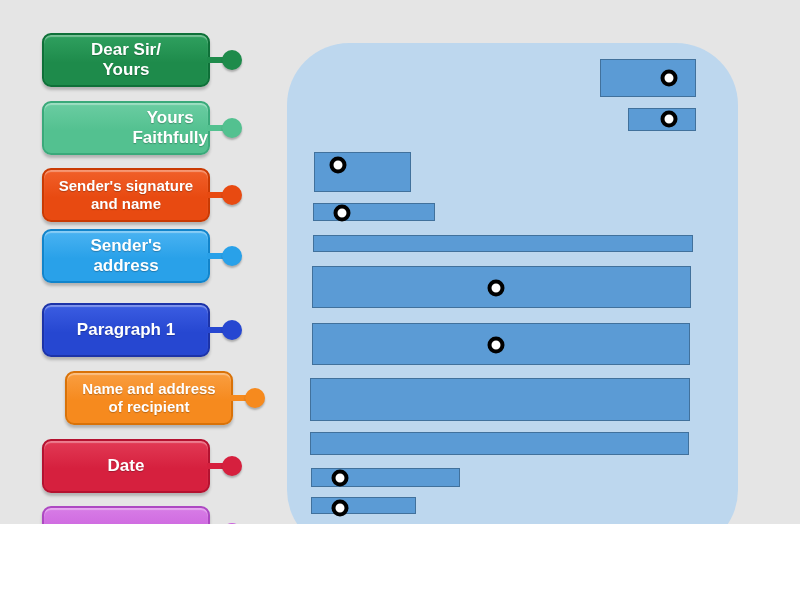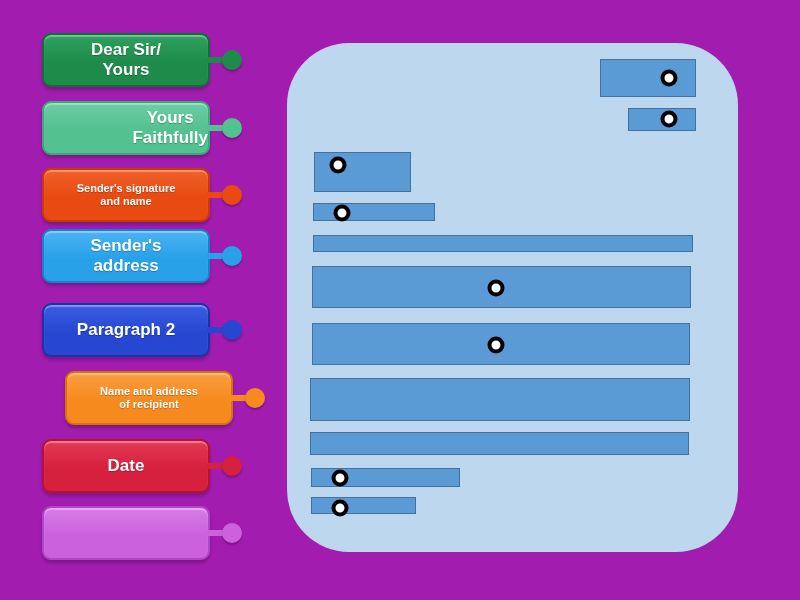--- a/index.html
+++ b/index.html
@@ -1,33 +1,33 @@
 <!DOCTYPE html>
 <html><head>
 <meta charset="utf-8">
 <style>
   html,body{margin:0;padding:0;background:#ffffff;}
   .stage{
-    position:relative;width:800px;height:600px;background:#a21caf;overflow:hidden;
+    position:relative;width:800px;height:524px;background:#e5e5e5;overflow:hidden;
     font-family:"Liberation Sans","DejaVu Sans",sans-serif;
   }
   
   .chip{
     position:absolute;left:42px;width:168px;height:54px;border-radius:9px;
     display:flex;flex-direction:column;align-items:center;justify-content:center;
     border:2px solid transparent;box-sizing:border-box;
     box-shadow:0 3px 3px rgba(0,0,0,.22), inset 0 2px 1px rgba(255,255,255,.35);
     cursor:grab;
   }
   .chip-text{
     color:#fff;font-weight:bold;text-align:center;line-height:1.18;
     text-shadow:0 1px 1px rgba(0,0,0,.25);
   }
   .chip.big .chip-text{font-size:17px;}
-  .chip.small .chip-text{font-size:11px;}
+  .chip.small .chip-text{font-size:15px;}
   .chip-stub{
     position:absolute;right:-15px;top:50%;margin-top:-3px;width:16px;height:6px;
   }
   .chip-dot{
     position:absolute;right:-34px;top:50%;margin-top:-10px;width:20px;height:20px;border-radius:50%;
     box-shadow:0 2px 2px rgba(0,0,0,.25);
   }
   
   .panel{
     position:absolute;left:287px;top:43px;width:451px;height:509px;border-radius:62px;
@@ -72,21 +72,21 @@
       <div class="chip big" style="top: 229px; background: linear-gradient(rgb(74, 179, 242) 0%, rgb(41, 161, 233) 55%, rgb(41, 161, 233) 100%); border-color: rgb(17, 132, 203);">
         <div class="chip-text">
           <div>Sender's</div>
           <div>address</div>
         </div>
         <div class="chip-stub" style="background: rgb(41, 161, 233);"></div>
         <div class="chip-dot" style="background: rgb(41, 161, 233);"></div>
       </div>
       <div class="chip big" style="top: 303px; background: linear-gradient(rgb(59, 93, 226) 0%, rgb(38, 71, 209) 55%, rgb(38, 71, 209) 100%); border-color: rgb(28, 51, 168);">
         <div class="chip-text">
-          <div>Paragraph 2</div>
+          <div>Paragraph 1</div>
         </div>
         <div class="chip-stub" style="background: rgb(38, 71, 209);"></div>
         <div class="chip-dot" style="background: rgb(38, 71, 209);"></div>
       </div>
       <div class="chip small" style="top: 371px; background: linear-gradient(rgb(249, 158, 65) 0%, rgb(246, 138, 30) 55%, rgb(246, 138, 30) 100%); border-color: rgb(217, 114, 8); margin-left: 23px;">
         <div class="chip-text">
           <div>Name and address</div>
           <div>of recipient</div>
         </div>
         <div class="chip-stub" style="background: rgb(246, 138, 30);"></div>

